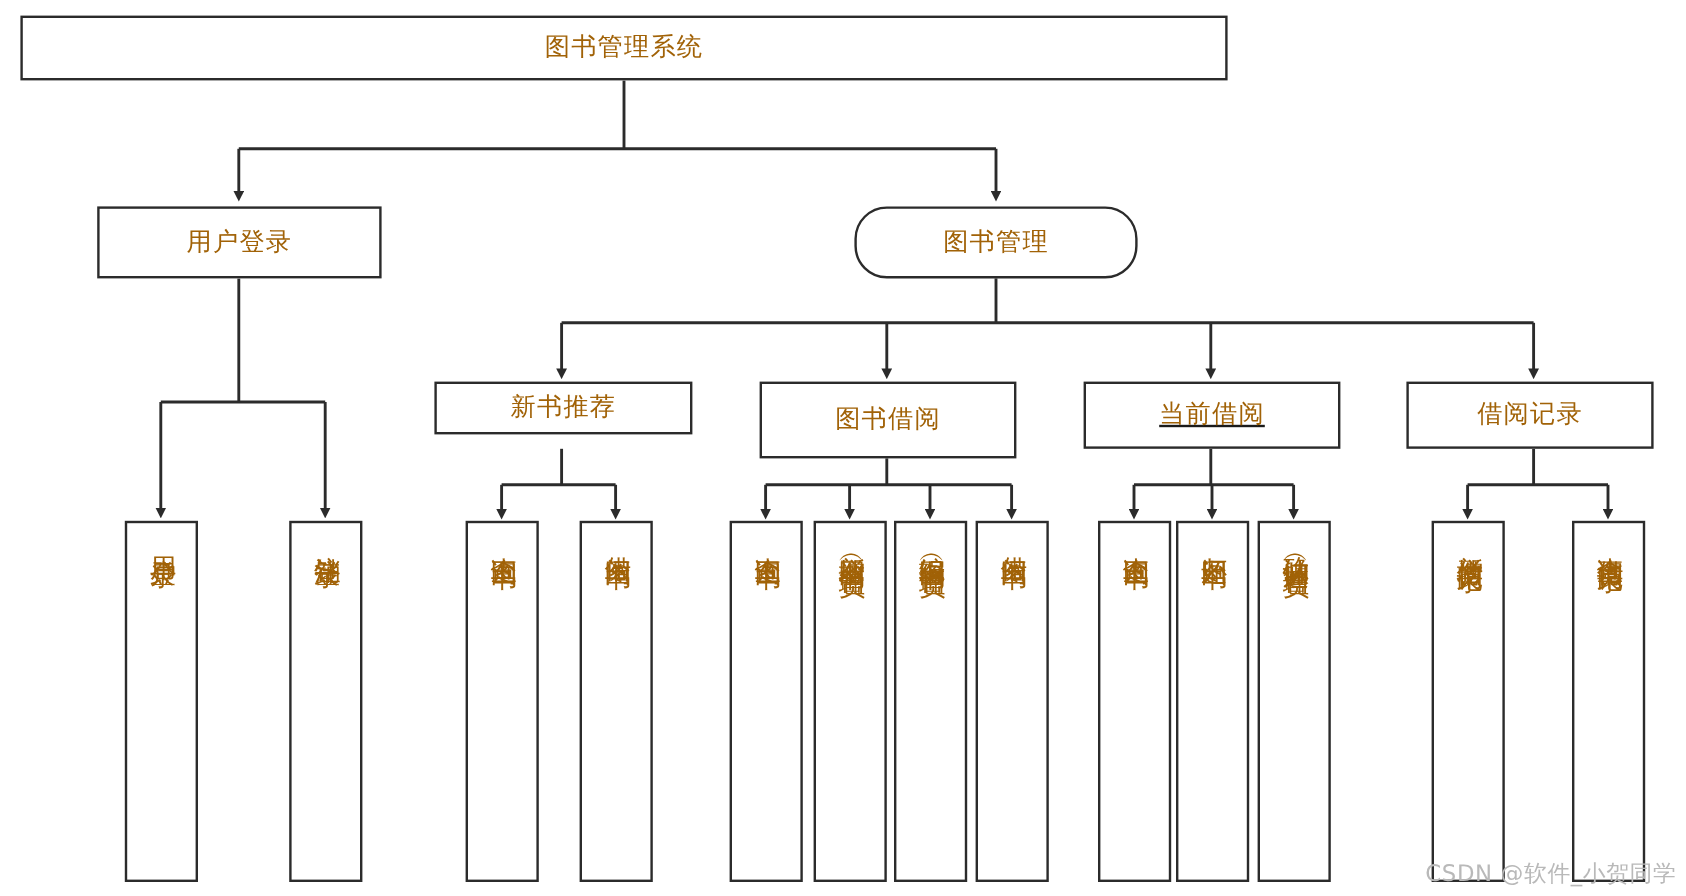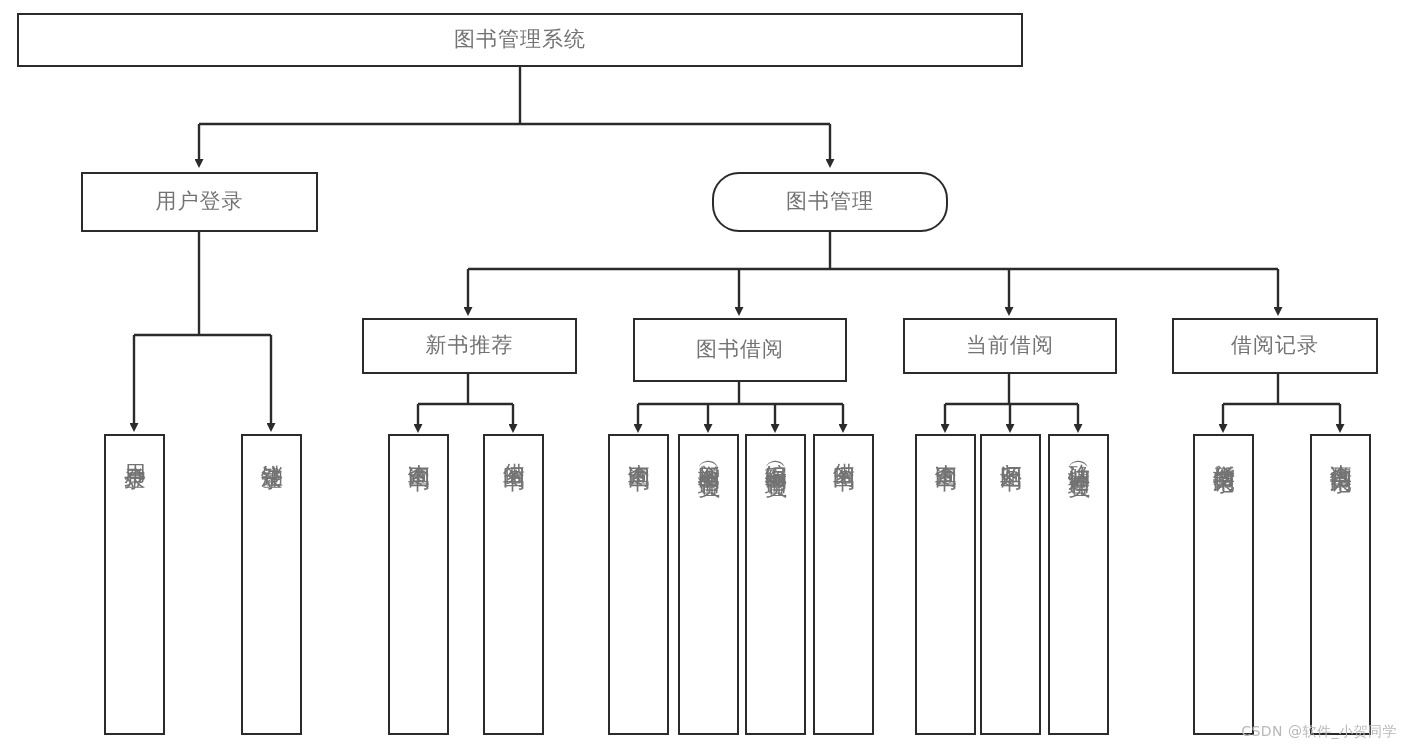--- a/index.html
+++ b/index.html
@@ -33,21 +33,21 @@
     background: #ffffff;
     border: 2px solid #2b2b2b;
     display: flex;
     align-items: center;
     justify-content: center;
     z-index: 2;
   }
   .node-label {
     font-size: 21px;
     line-height: 1.12;
-    color: #737373;
+    color: #a16207;
     letter-spacing: 1px;
     white-space: nowrap;
   }
   
   .node.leaf {
     align-items: flex-start;
     justify-content: center;
     padding-top: 10px;
   }
   .node.leaf .node-label {
@@ -56,21 +56,21 @@
     font-size: 22px;
     line-height: 1.22;
     letter-spacing: 2px;
     white-space: normal;
     max-height: 278px;
   }
   .watermark {
     position: absolute;
     right: 8px;
     bottom: 6px;
-    font-size: 14px;
+    font-size: 19px;
     color: #b9b9b9;
     letter-spacing: 0.5px;
     z-index: 5;
     white-space: nowrap;
   }
 </style>
 </head>
 <body>
 
 <div id="canvas">
@@ -133,29 +133,29 @@
   </div>
 
   <div class="node" style="left:81px; top:172px; width:237px; height:60px;">
     <span class="node-label">用户登录</span>
   </div>
 
   <div class="node" style="left:712px; top:172px; width:236px; height:60px;border-radius:27px;">
     <span class="node-label">图书管理</span>
   </div>
 
-  <div class="node" style="left:362px; top:318px; width:215px; height:56px;">
+  <div class="node" style="left:362px; top:318px; width:215px; height:44px;">
     <span class="node-label">新书推荐</span>
   </div>
 
   <div class="node" style="left:633px; top:318px; width:214px; height:64px;">
     <span class="node-label">图书借阅</span>
   </div>
 
-  <div class="node" style="left:903px; top:318px; width:214px; height:56px;">
+  <div class="node" style="left:903px; top:318px; width:214px; height:56px;text-decoration:underline;">
     <span class="node-label">当前借阅</span>
   </div>
 
   <div class="node" style="left:1172px; top:318px; width:206px; height:56px;">
     <span class="node-label">借阅记录</span>
   </div>
 
   <div class="node leaf" style="left:104px; top:434px; width:61px; height:301px;">
     <span class="node-label">用户登录</span>
   </div>

